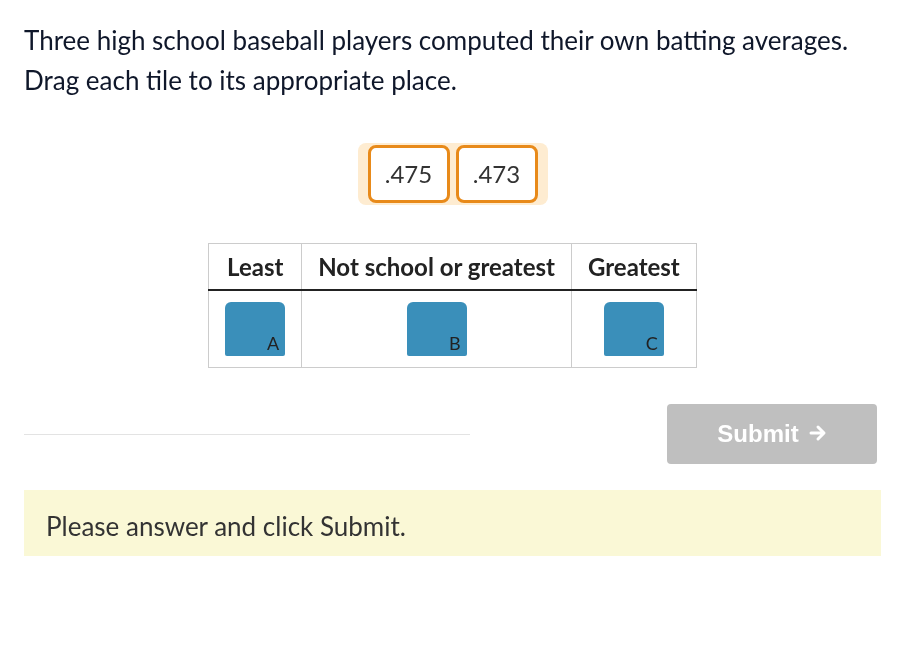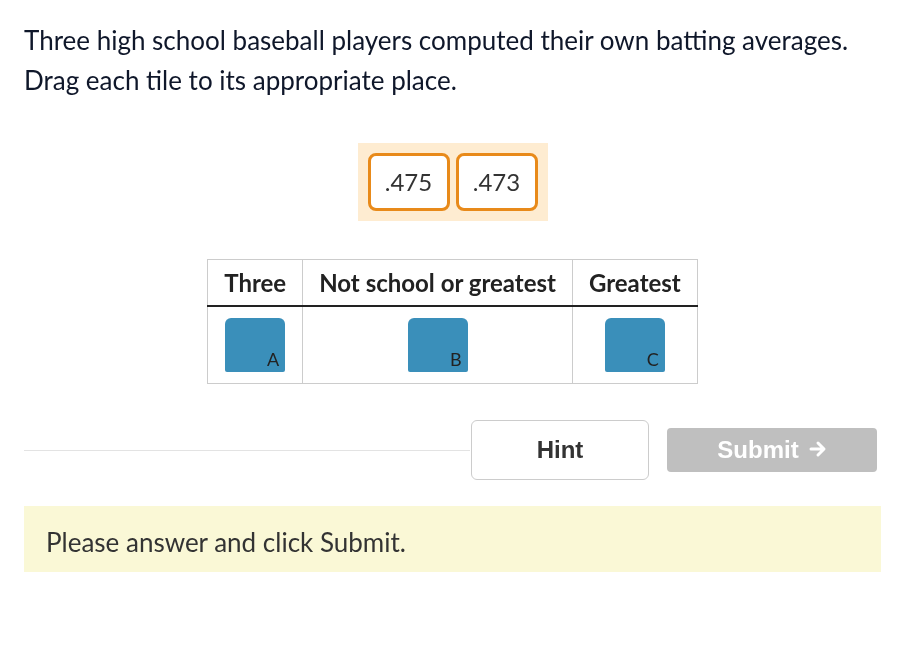--- a/index.html
+++ b/index.html
@@ -17,22 +17,22 @@
     margin-bottom: 42px;
     color: #0f172a;
   }
   .tile-tray {
     display: flex;
     justify-content: center;
     margin-bottom: 38px;
   }
   .tile-tray-inner {
     background: #feecd1;
-    border-radius: 0;
-    padding: 10px 10px;
+    border-radius: 8px;
+    padding: 2px 10px;
     display: flex;
     gap: 6px;
   }
   .tile {
     width: 82px;
     height: 58px;
     border: 3px solid #e88a1a;
     border-radius: 8px;
     background: #fff;
     display: flex;
@@ -104,21 +104,21 @@
     background: #fff;
     border: 1px solid #ccc;
     border-radius: 6px;
     font-size: 24px;
     font-weight: 600;
     color: #333;
     cursor: pointer;
   }
   .submit-btn {
     min-width: 210px;
-    height: 44px;
+    height: 60px;
     background: #bfbfbf;
     border: none;
     border-radius: 4px;
     font-size: 24px;
     font-weight: 600;
     color: #fff;
     cursor: pointer;
     display: flex;
     align-items: center;
     justify-content: center;
@@ -144,21 +144,21 @@
   <div class="tile-tray-inner">
     <div class="tile">.475</div>
     <div class="tile">.473</div>
   </div>
 </div>
 
 <div class="table-wrap">
   <table class="answer">
     <thead>
       <tr>
-        <th>Three</th>
+        <th>Least</th>
         <th>Not school or greatest</th>
         <th>Greatest</th>
       </tr>
     </thead>
     <tbody>
       <tr>
         <td>
           <span class="drop-slot">
             <span class="slot-label">A</span>
           </span>
@@ -172,21 +172,20 @@
           <span class="drop-slot">
             <span class="slot-label">C</span>
           </span>
         </td>
       </tr>
     </tbody>
   </table>
 </div>
 
 <div class="action-row">
-  <button class="hint-btn">Hint</button>
   <button class="submit-btn">
     <span>Submit</span>
     <span class="arrow">
       <svg width="18" height="18" viewBox="0 0 18 18" fill="none">
         <path d="M2 9 H14 M9 3 L15 9 L9 15" stroke="#fff" stroke-width="3" stroke-linecap="round" stroke-linejoin="round"></path>
       </svg>
     </span>
   </button>
 </div>
 

